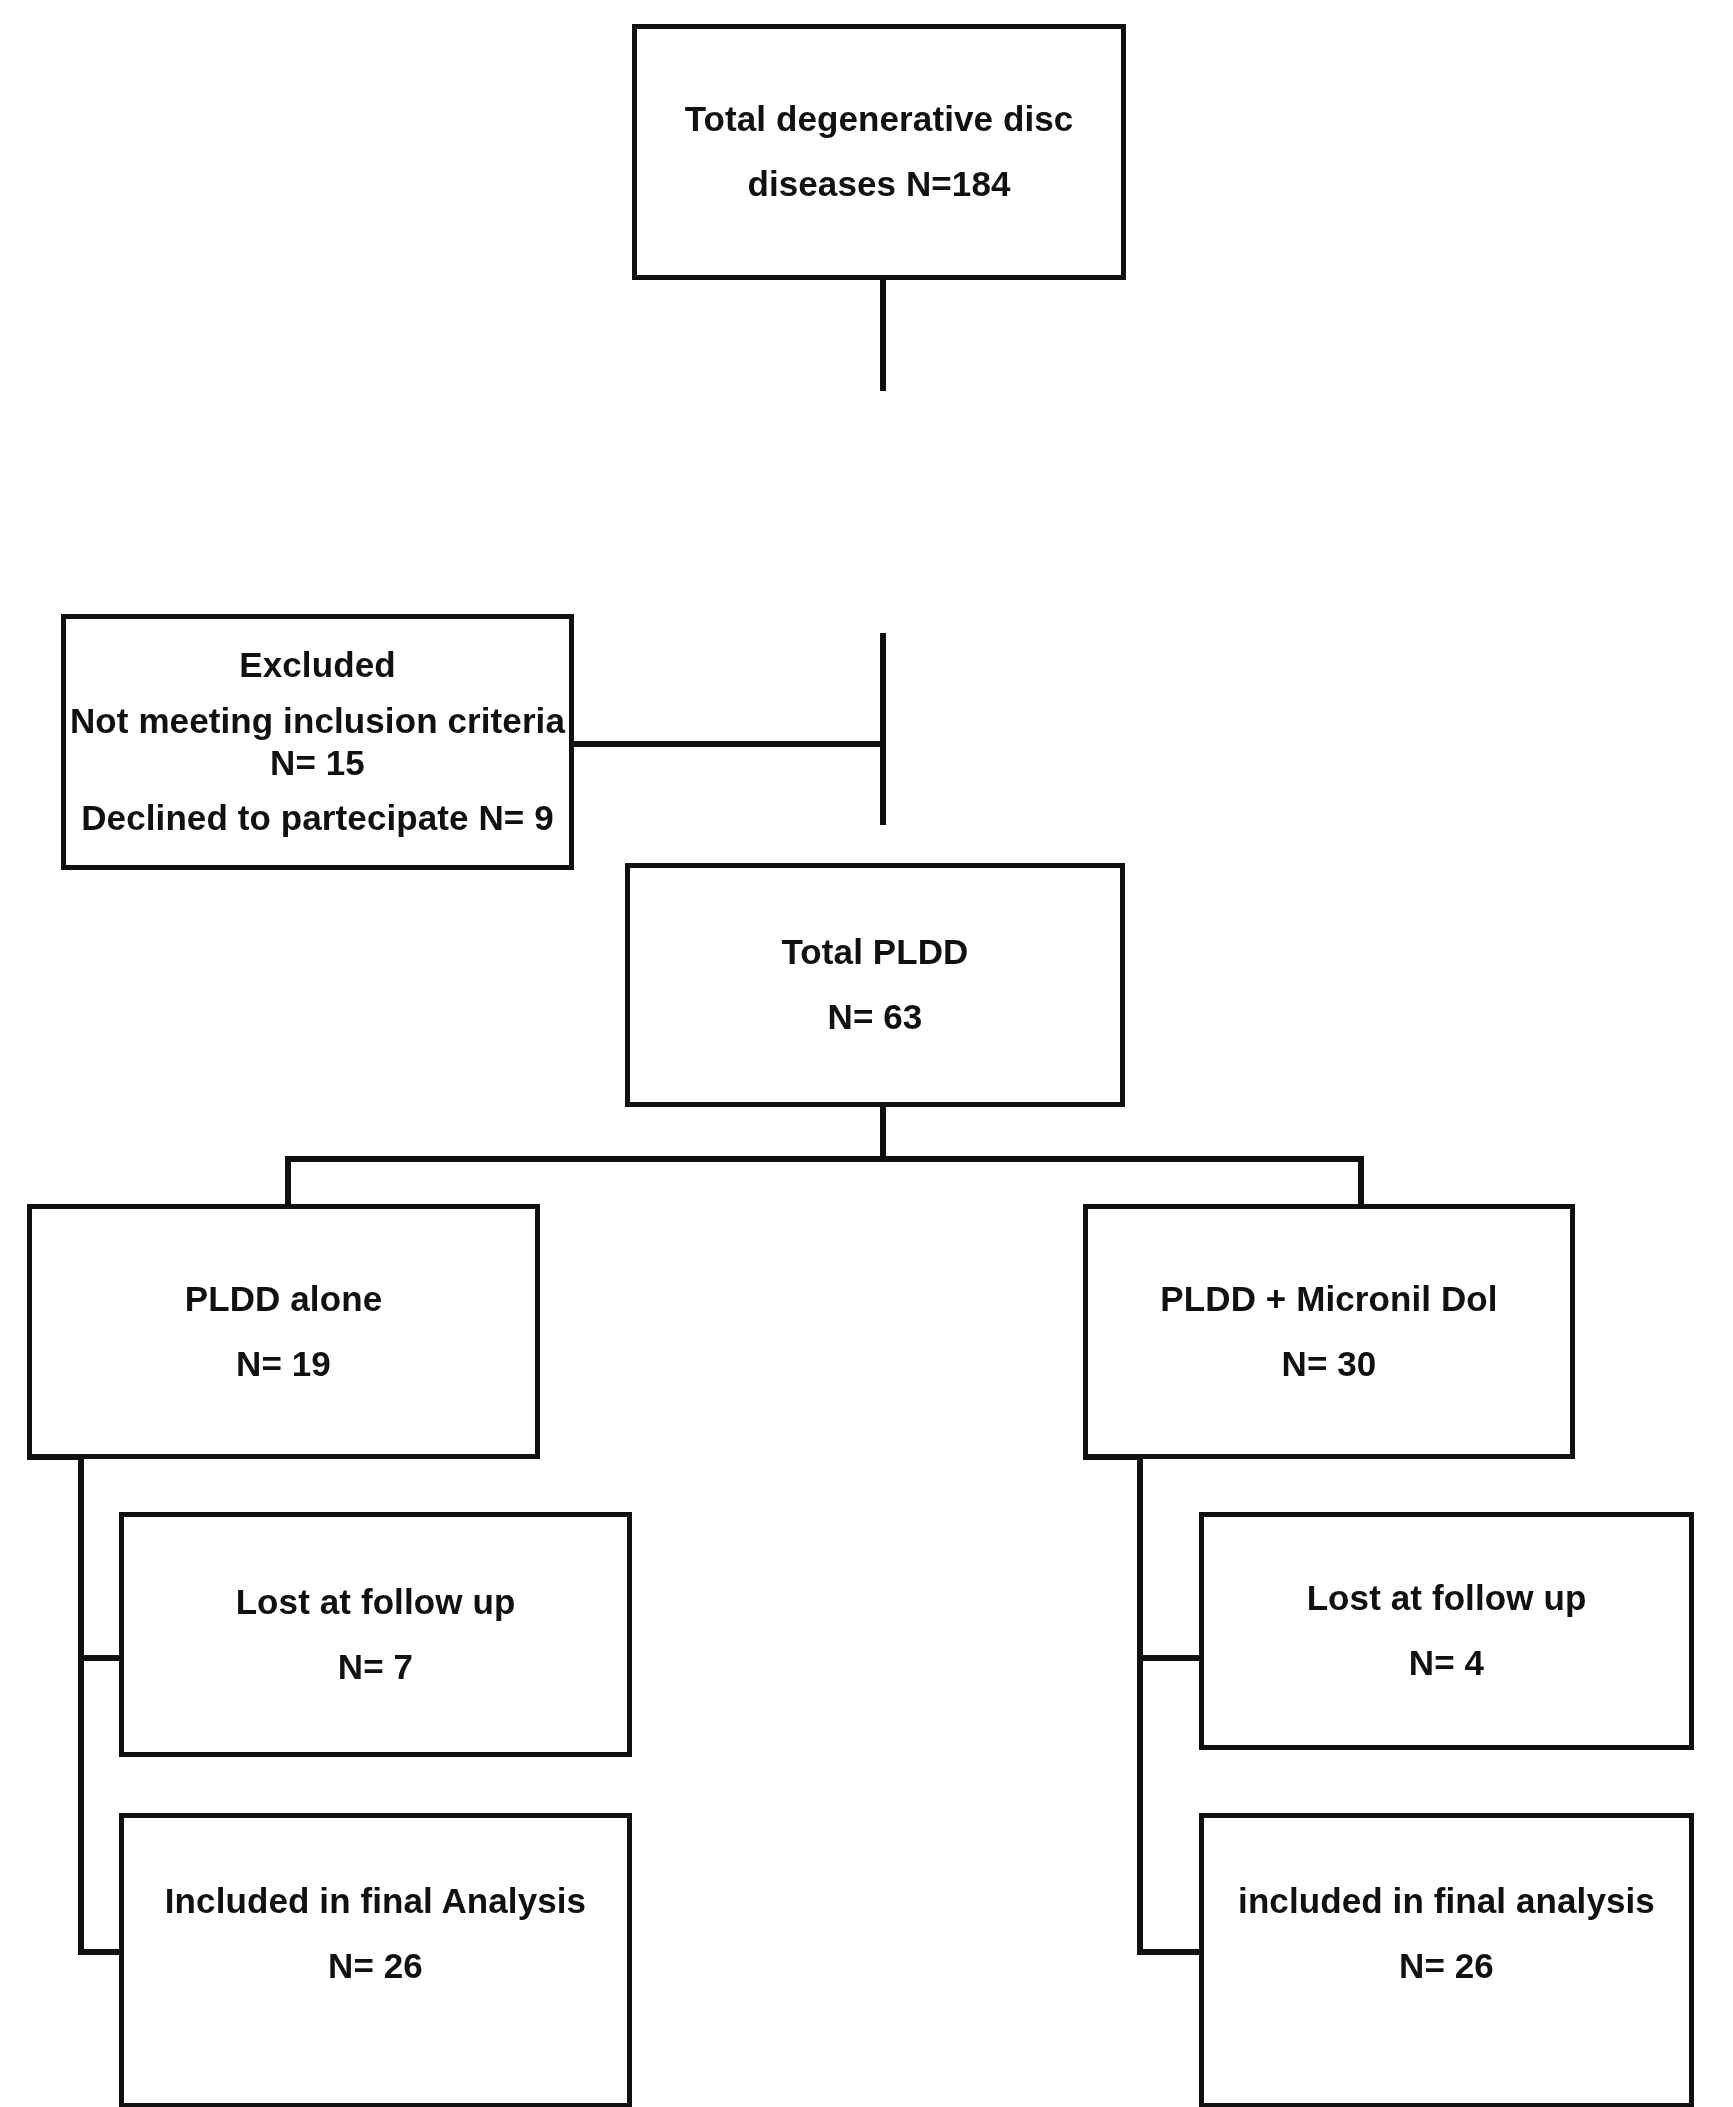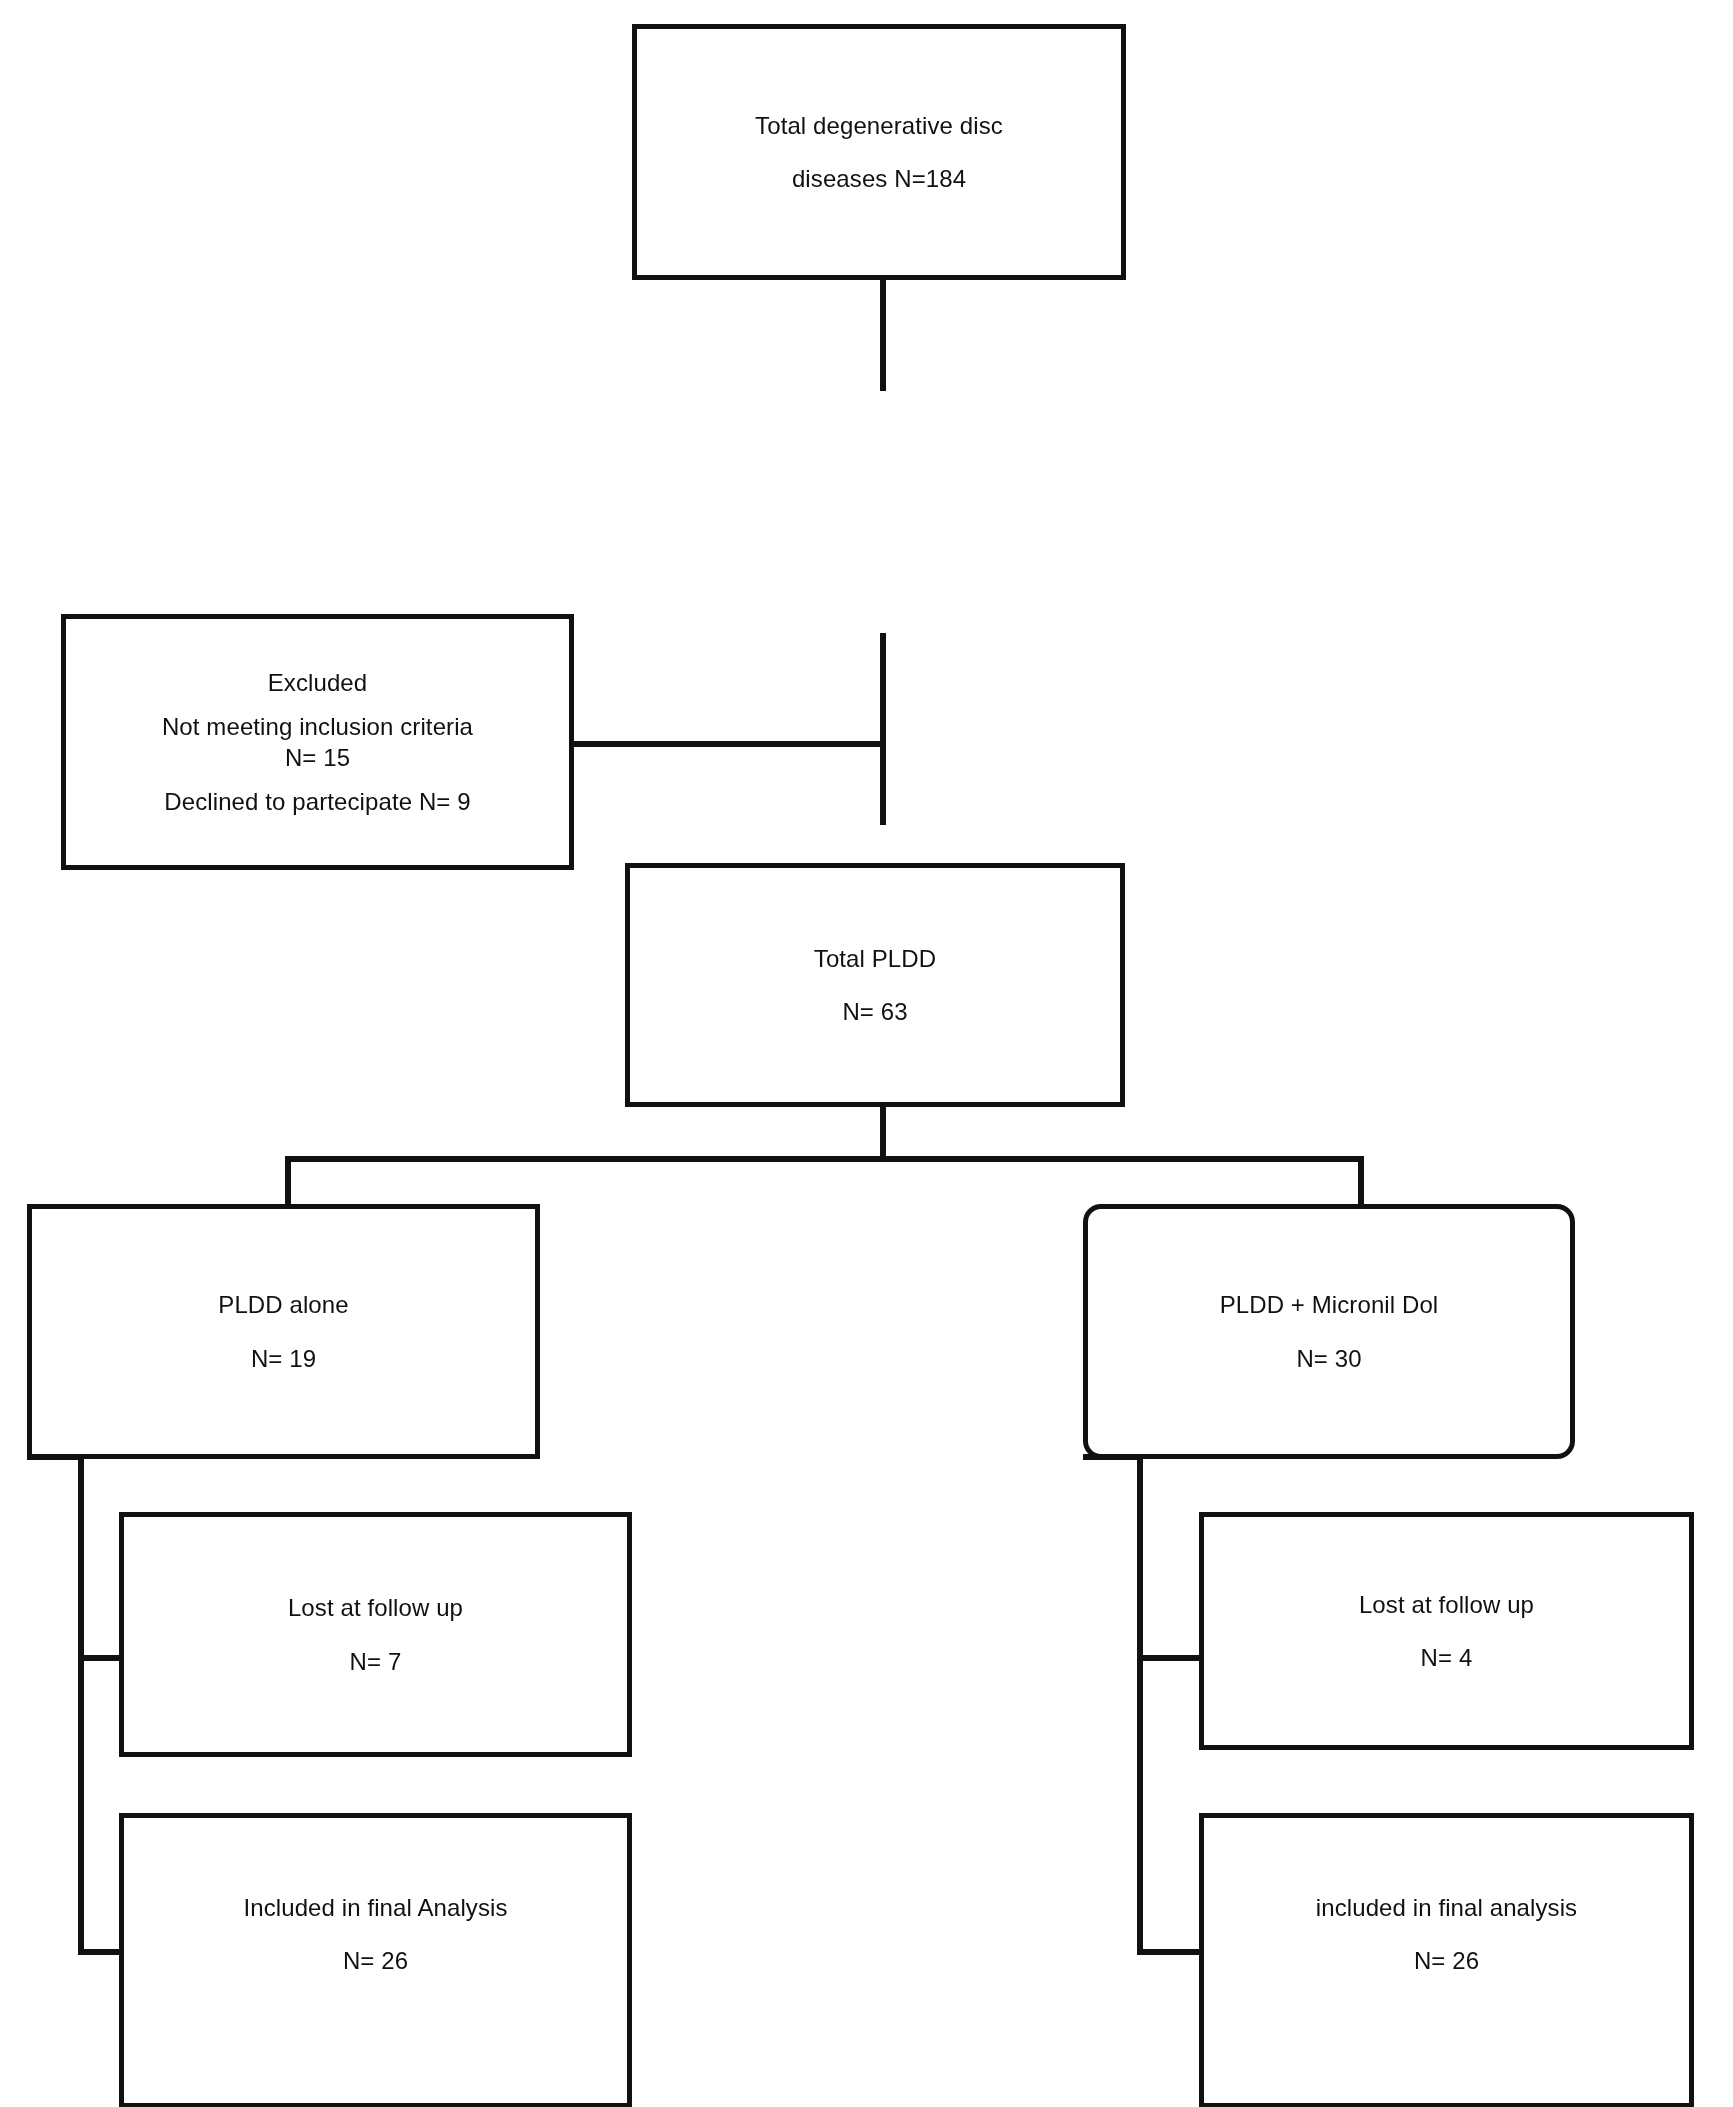--- a/index.html
+++ b/index.html
@@ -23,24 +23,25 @@
     display: flex;
     flex-direction: column;
     align-items: center;
     justify-content: center;
     text-align: center;
     color: #111111;
     z-index: 3;
   }
   .node .line {
     display: block;
-    font-size: 24px;
+    font-size: 35px;
     line-height: 1.05;
     letter-spacing: 0.1px;
     white-space: nowrap;
+    font-weight: bold;
   }
   .node .line + .line {
     margin-top: 28px;
   }
   .node.tight .line + .line {
     margin-top: 19px;
   }
   
   .conn {
     position: absolute;
@@ -92,21 +93,21 @@
   <div class="node" style="left:625px; top:863px; width:500px; height:244px;">
     <span class="line">Total PLDD</span>
     <span class="line">N= 63</span>
   </div>
 
   <div class="node" style="left:27px; top:1204px; width:513px; height:255px;">
     <span class="line">PLDD alone</span>
     <span class="line">N= 19</span>
   </div>
 
-  <div class="node" style="left:1083px; top:1204px; width:492px; height:255px;border-radius:18px;">
+  <div class="node" style="left:1083px; top:1204px; width:492px; height:255px;">
     <span class="line">PLDD + Micronil Dol</span>
     <span class="line">N= 30</span>
   </div>
 
   <div class="node" style="left:119px; top:1512px; width:513px; height:245px;">
     <span class="line">Lost at follow up</span>
     <span class="line">N= 7</span>
   </div>
 
   <div class="node" style="left:1199px; top:1512px; width:495px; height:238px;">

